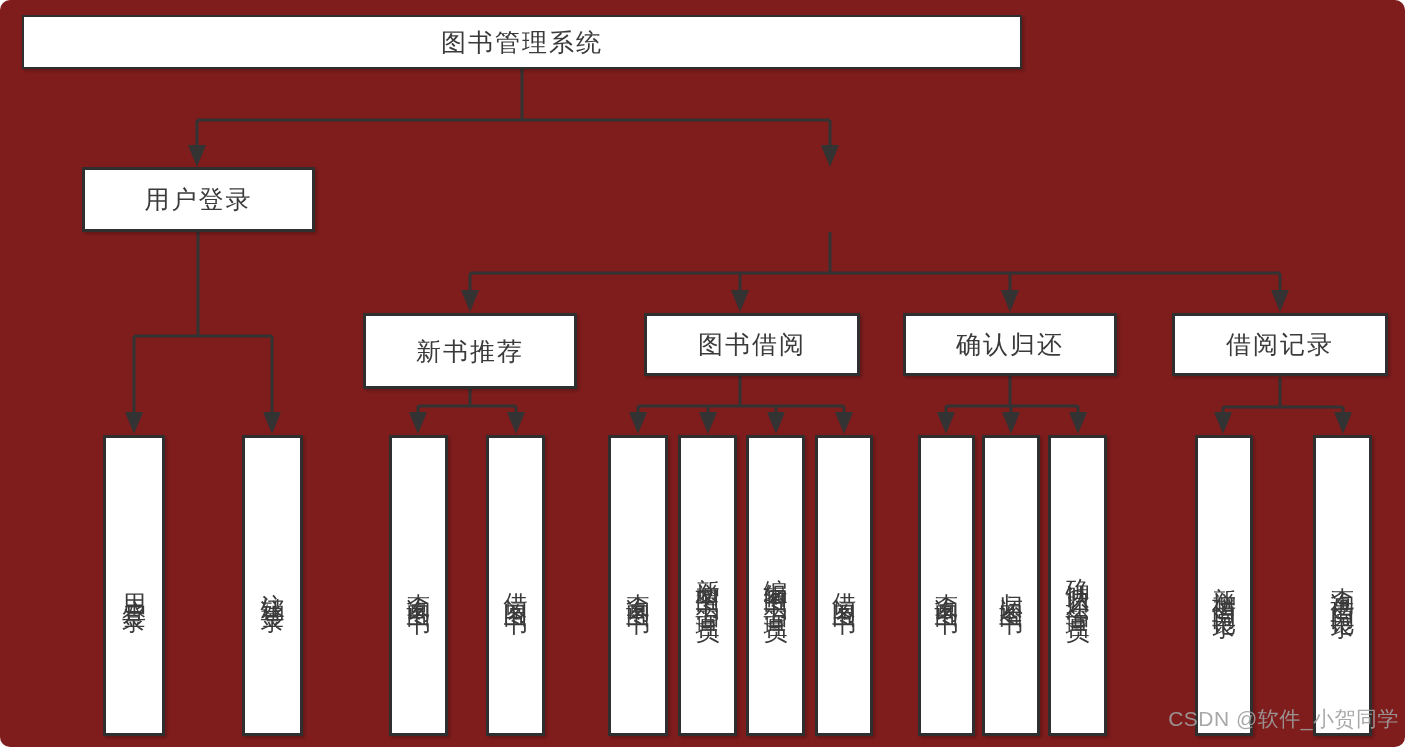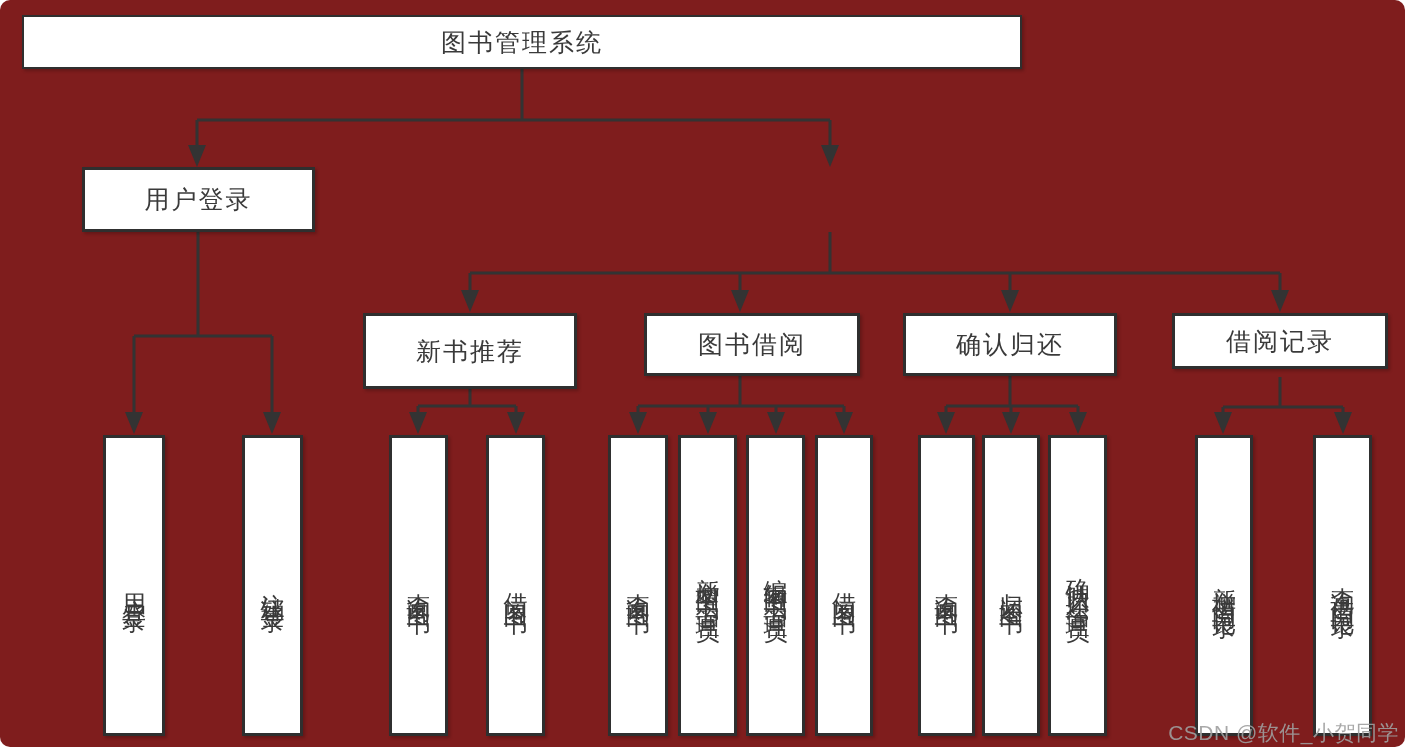--- a/index.html
+++ b/index.html
@@ -45,21 +45,21 @@
   .node.v {
     writing-mode: vertical-rl;
     text-orientation: mixed;
     font-size: 24px;
     letter-spacing: 6px;
     line-height: 1;
   }
   #watermark {
     position: absolute;
     right: 6px;
-    bottom: 0;
+    bottom: 14px;
     font-size: 21px;
     color: rgba(158,158,158,0.9);
     letter-spacing: 0.5px;
     z-index: 2;
     white-space: nowrap;
     margin-top: 34px;
   }
 </style>
 </head>
 <body>
@@ -89,21 +89,21 @@
       <polygon points="1334,412 1352,412 1343,434" fill="#333333"></polygon>
     </svg>
 
   <div class="node h root" style="left:22px; top:15px; width:1000px; height:54px;">图书管理系统</div>
 
   <div class="node h" style="left:82px; top:167px; width:233px; height:65px;">用户登录</div>
 
   <div class="node h" style="left:363px; top:313px; width:214px; height:76px;">新书推荐</div>
   <div class="node h" style="left:644px; top:313px; width:216px; height:63px;">图书借阅</div>
   <div class="node h" style="left:903px; top:313px; width:214px; height:63px;">确认归还</div>
-  <div class="node h" style="left:1172px; top:313px; width:216px; height:56px;">借阅记录</div>
+  <div class="node h" style="left:1172px; top:313px; width:216px; height:63px;">借阅记录</div>
 
   <div class="node v" style="left:103px; top:435px; width:62px; height:301px;">用户登录</div>
   <div class="node v" style="left:242px; top:435px; width:61px; height:301px;">注销登录</div>
 
   <div class="node v" style="left:389px; top:435px; width:59px; height:301px;">查询图书</div>
   <div class="node v" style="left:486px; top:435px; width:59px; height:301px;">借阅图书</div>
 
   <div class="node v" style="left:608px; top:435px; width:60px; height:301px;">查询图书</div>
   <div class="node v" style="left:678px; top:435px; width:59px; height:301px;">新增图书（管理员）</div>
   <div class="node v" style="left:746px; top:435px; width:59px; height:301px;">编辑图书（管理员）</div>

